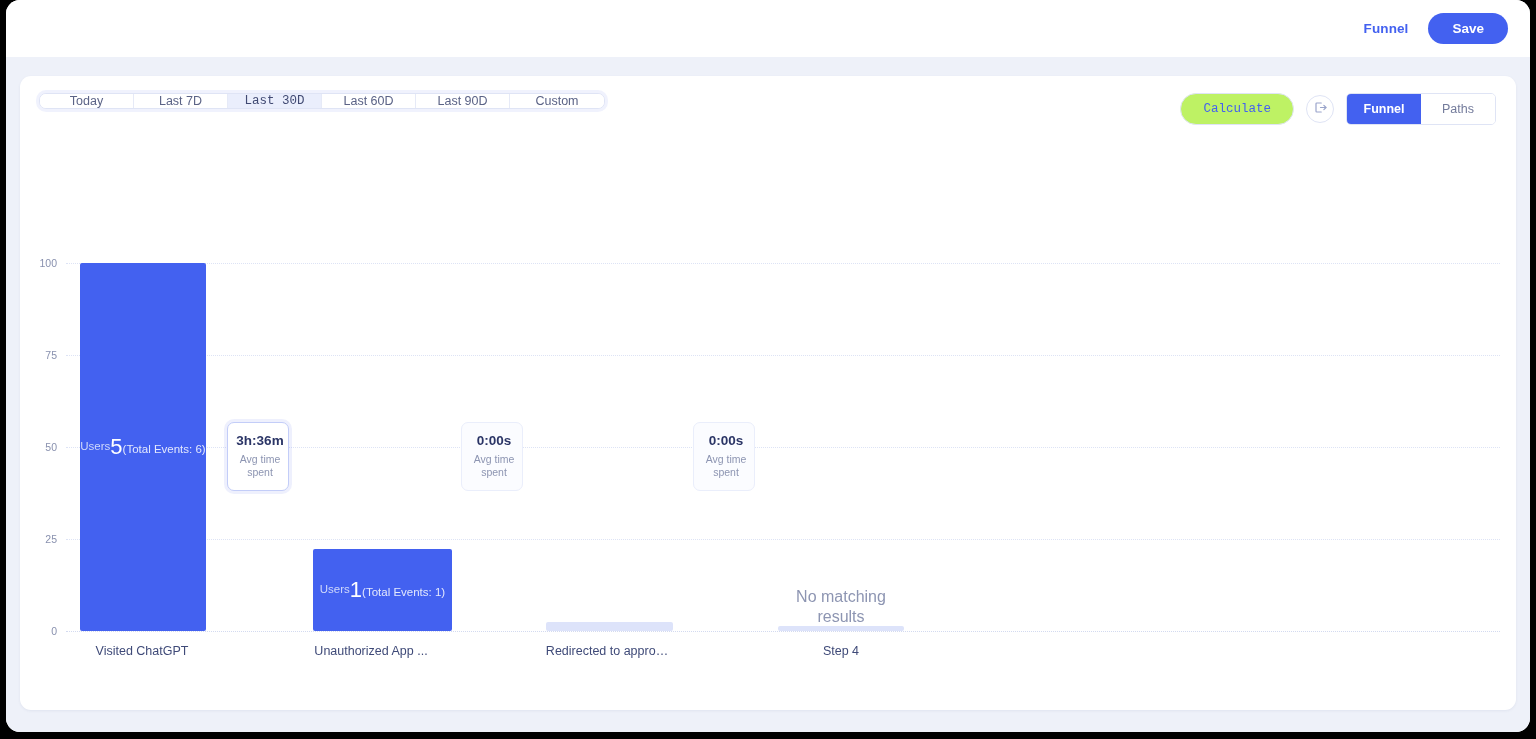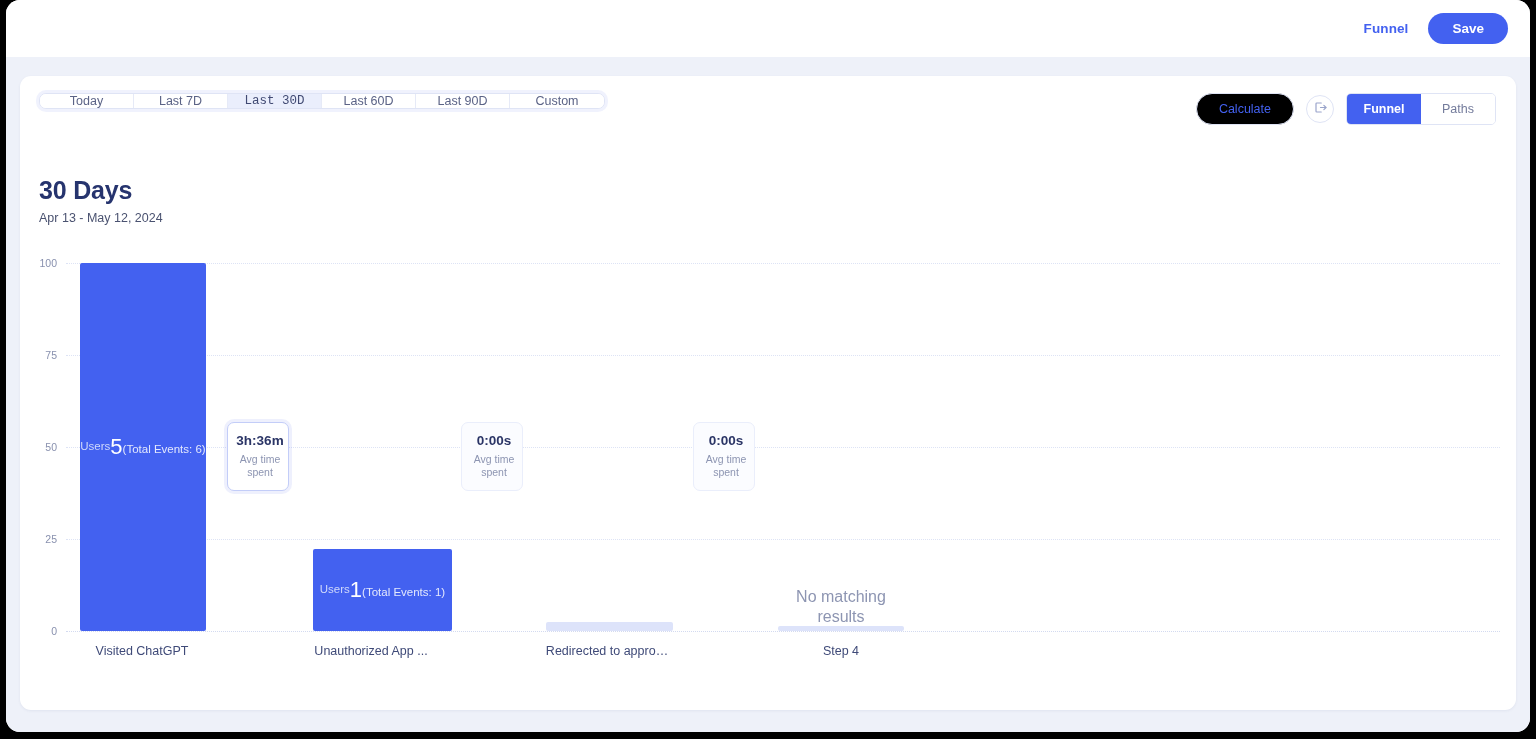--- a/index.html
+++ b/index.html
@@ -126,26 +126,26 @@
     position: absolute;
     right: 20px;
     top: 17px;
     display: flex;
     align-items: center;
     gap: 12px;
   }
   .calculate-button {
     font-size: 12.5px;
     color: #4361F0;
-    background: #000000;
+    background: #bef264;
     border: 1px solid #dfe4f5;
     border-radius: 16px;
     padding: 8px 22px;
     cursor: pointer;
-    font-family: Liberation Sans, sans-serif;
+    font-family: Liberation Mono, monospace;
   }
   .export-button {
     width: 28px; height: 28px;
     border: 1px solid #dfe4f5;
     border-radius: 50%;
     background: #ffffff;
     display: flex;
     align-items: center;
     justify-content: center;
     cursor: pointer;
@@ -344,24 +344,20 @@
               </svg>
             </span>
           </button>
           <div class="view-toggle">
             <div class="view-toggle-item active">Funnel</div>
             <div class="view-toggle-item">Paths</div>
           </div>
         </div>
       </div>
 
-      <div class="heading-block">
-        <div class="page-title">30 Days</div>
-        <div class="date-range">Apr 13 - May 12, 2024</div>
-      </div>
 
       <div class="chart-area">
 
         <div class="y-axis">
           <div class="y-tick" style="top:11px">100</div>
           <div class="y-tick" style="top:103px">75</div>
           <div class="y-tick" style="top:195px">50</div>
           <div class="y-tick" style="top:287px">25</div>
           <div class="y-tick" style="top:379px">0</div>
         </div>

